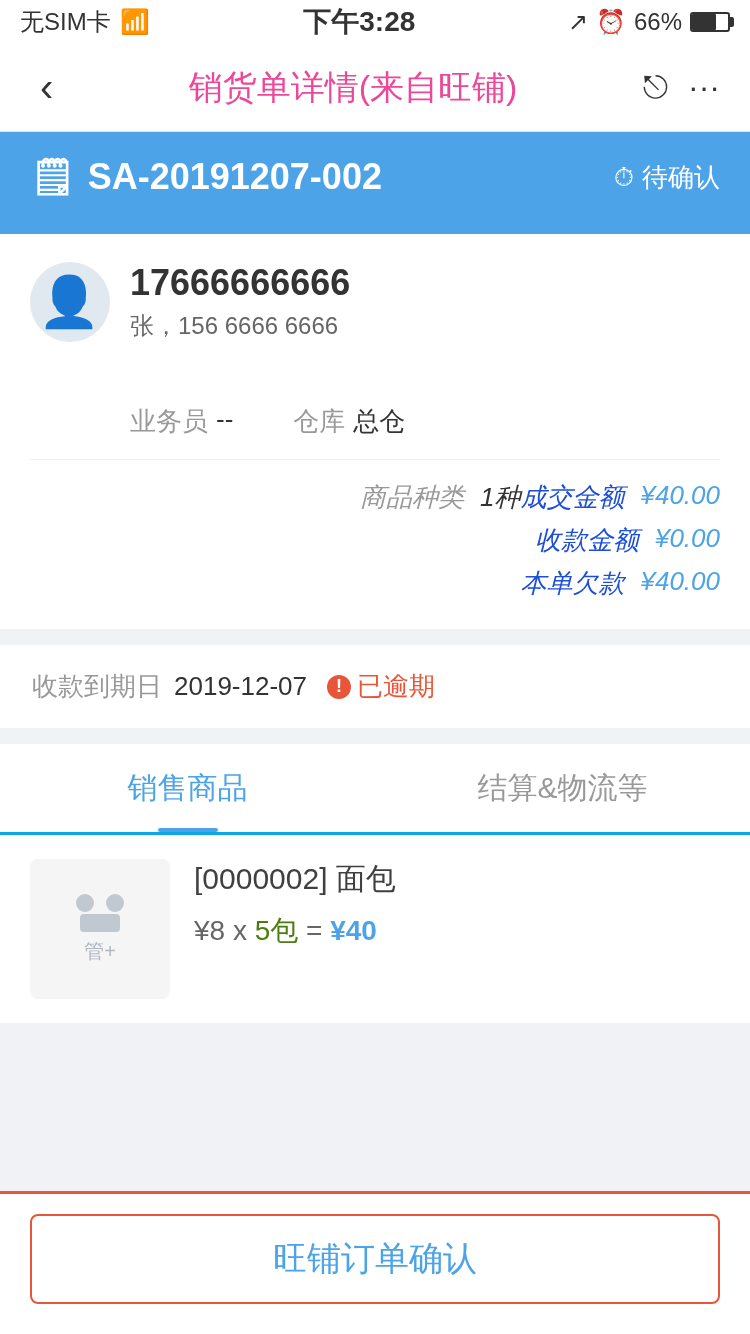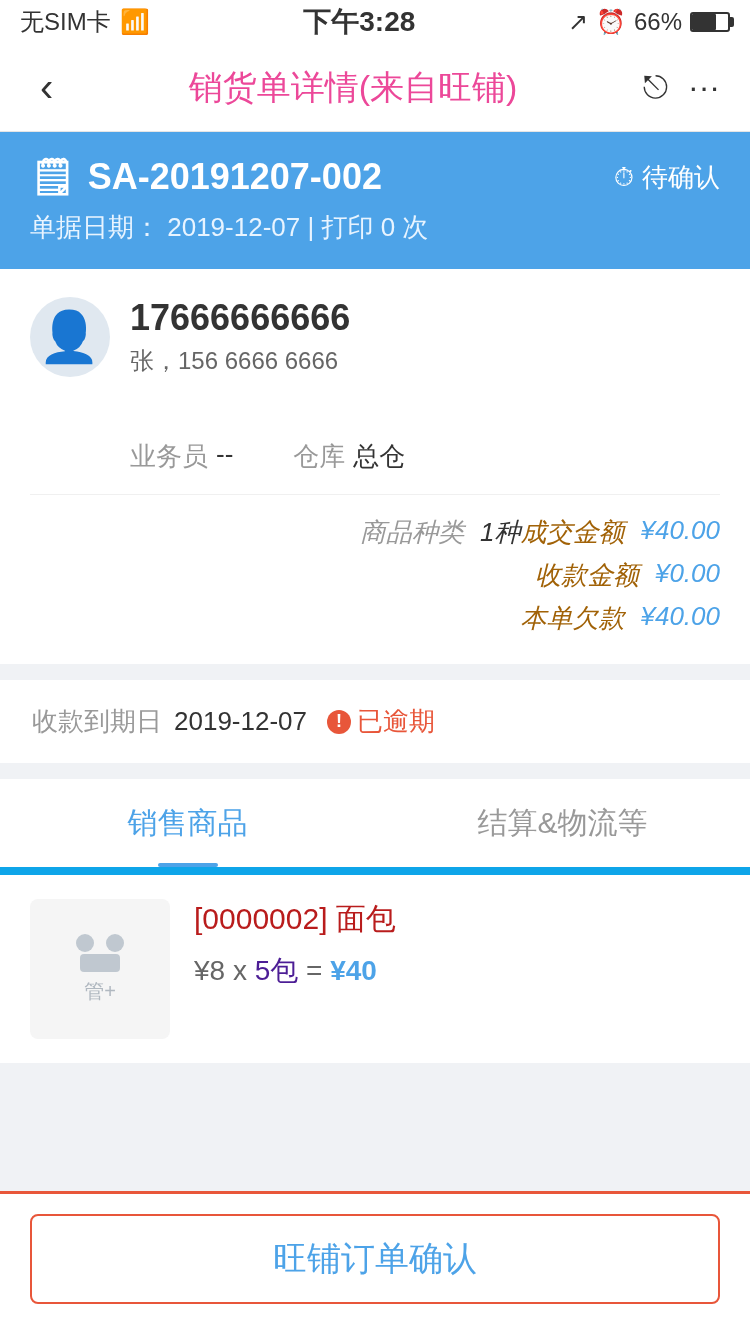--- a/index.html
+++ b/index.html
@@ -196,21 +196,21 @@
       display: flex;
       flex-direction: column;
       align-items: flex-end;
       gap: 8px;
     }
     .amount-row {
       display: flex;
       gap: 16px;
       font-size: 26px;
     }
-    .amount-label { color: #a16207; }
+    .amount-label { color: #1d4ed8; }
     .amount-value-blue { color: #4da3e8; font-weight: 500; }
 
     
     .due-section {
       background: #fff;
       padding: 24px 32px;
       margin-bottom: 16px;
       display: flex;
       align-items: center;
       gap: 12px;
@@ -236,21 +236,21 @@
       justify-content: center;
       color: #fff;
       font-size: 18px;
       font-weight: 700;
     }
 
     
     .tabs-bar {
       background: #fff;
       display: flex;
-      border-bottom: 8px solid #0ea5e9;
+      border-bottom: 3px solid #0ea5e9;
     }
     .tab-item {
       flex: 1;
       height: 88px;
       display: flex;
       flex-direction: column;
       align-items: center;
       justify-content: center;
       font-size: 30px;
       color: #999;
@@ -318,28 +318,28 @@
       border-radius: 4px;
     }
     .product-logo-text {
       font-size: 20px;
       color: #b0b8c0;
       margin-top: 4px;
     }
     .product-info { flex: 1; }
     .product-name {
       font-size: 30px;
-      color: #b91c1c;
+      color: #404040;
       margin-bottom: 12px;
     }
     .product-price-line {
       font-size: 28px;
       color: #666;
     }
-    .price-qty { color: #4c1d95; font-weight: 500; text-align: right; }
+    .price-qty { color: #4d7c0f; font-weight: 500; text-align: right; }
     .price-total { color: #4da3e8; font-weight: 600; }
 
     
     .empty-space {
       background: #f0f2f5;
       height: 200px;
     }
 
     
     .bottom-bar {
@@ -397,25 +397,20 @@
 <div class="order-header">
   <div class="order-header-top">
     <div class="order-id">
       <span>🗒</span>
       <span>SA-20191207-002</span>
     </div>
     <div class="order-status">
       <span>⏱</span>
       <span>待确认</span>
     </div>
-  </div>
-  <div class="order-date">
-    <span>单据日期：</span>
-    <span>2019-12-07</span>
-    <span>| 打印 0 次</span>
   </div>
 </div>
 
 <div class="white-card">
   <div class="customer-section">
     <div class="customer-avatar">
       <span class="avatar-icon">👤</span>
     </div>
     <div class="customer-info">
       <div class="customer-phone">17666666666</div>

